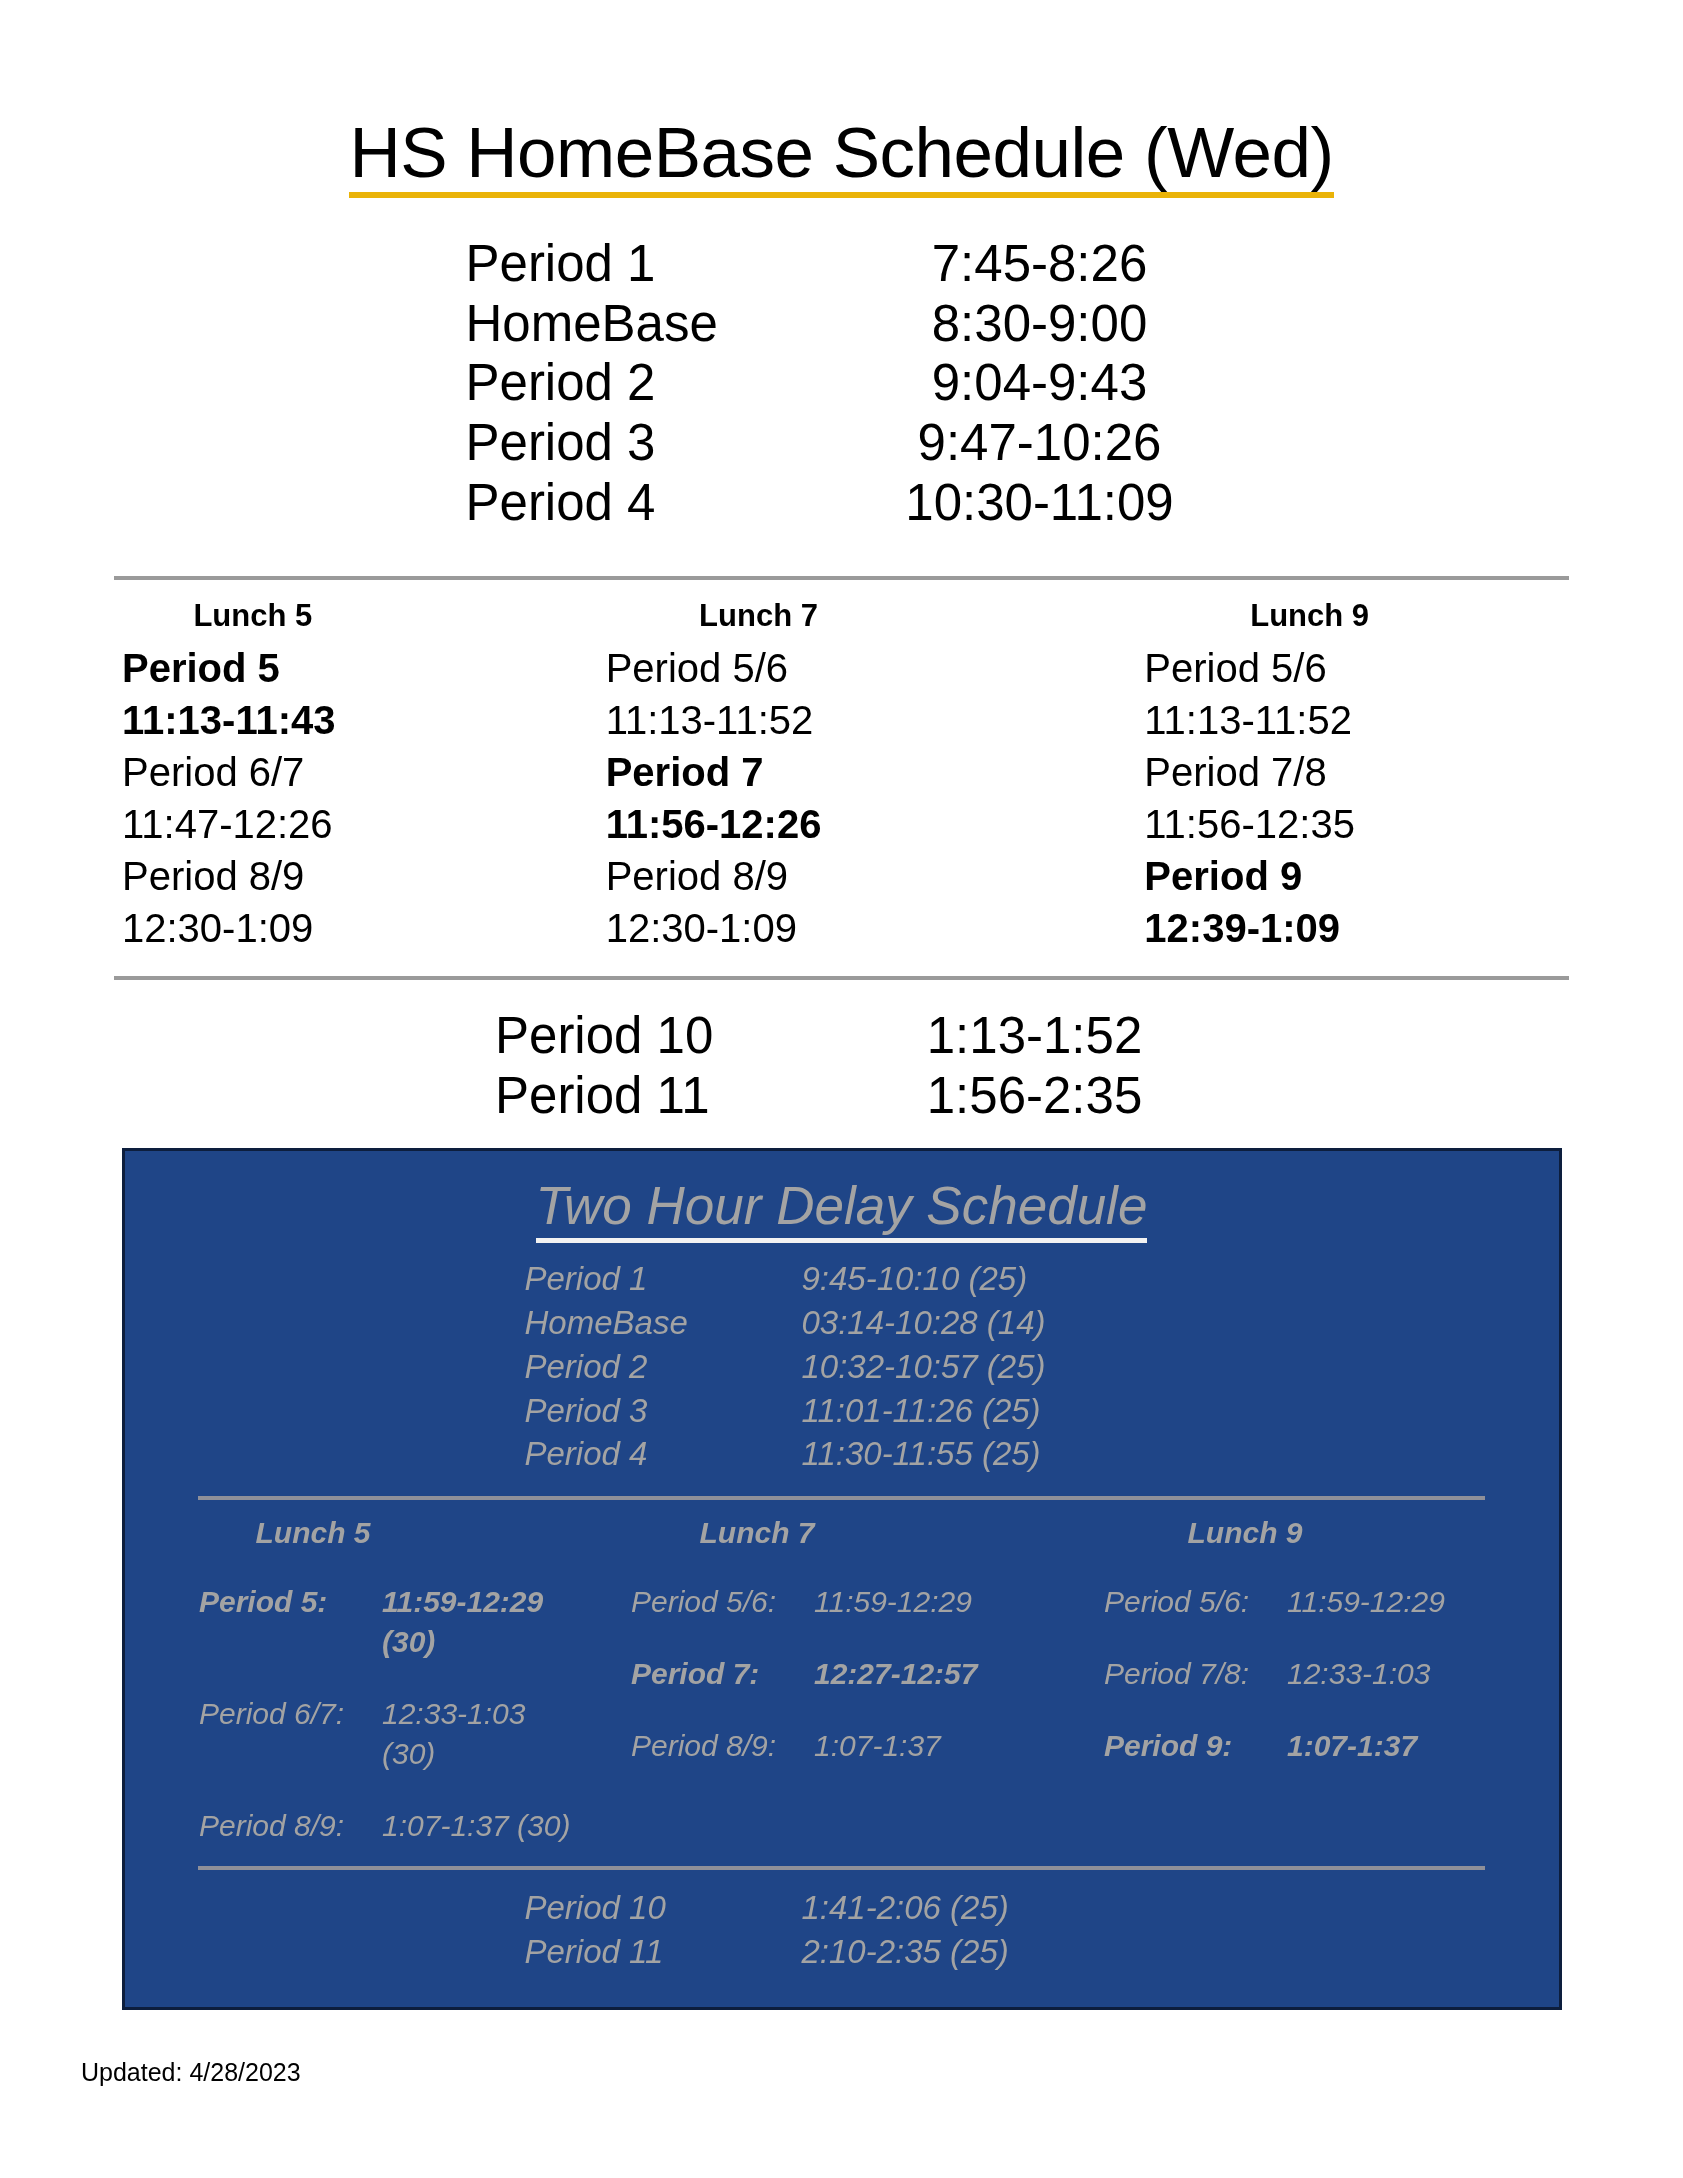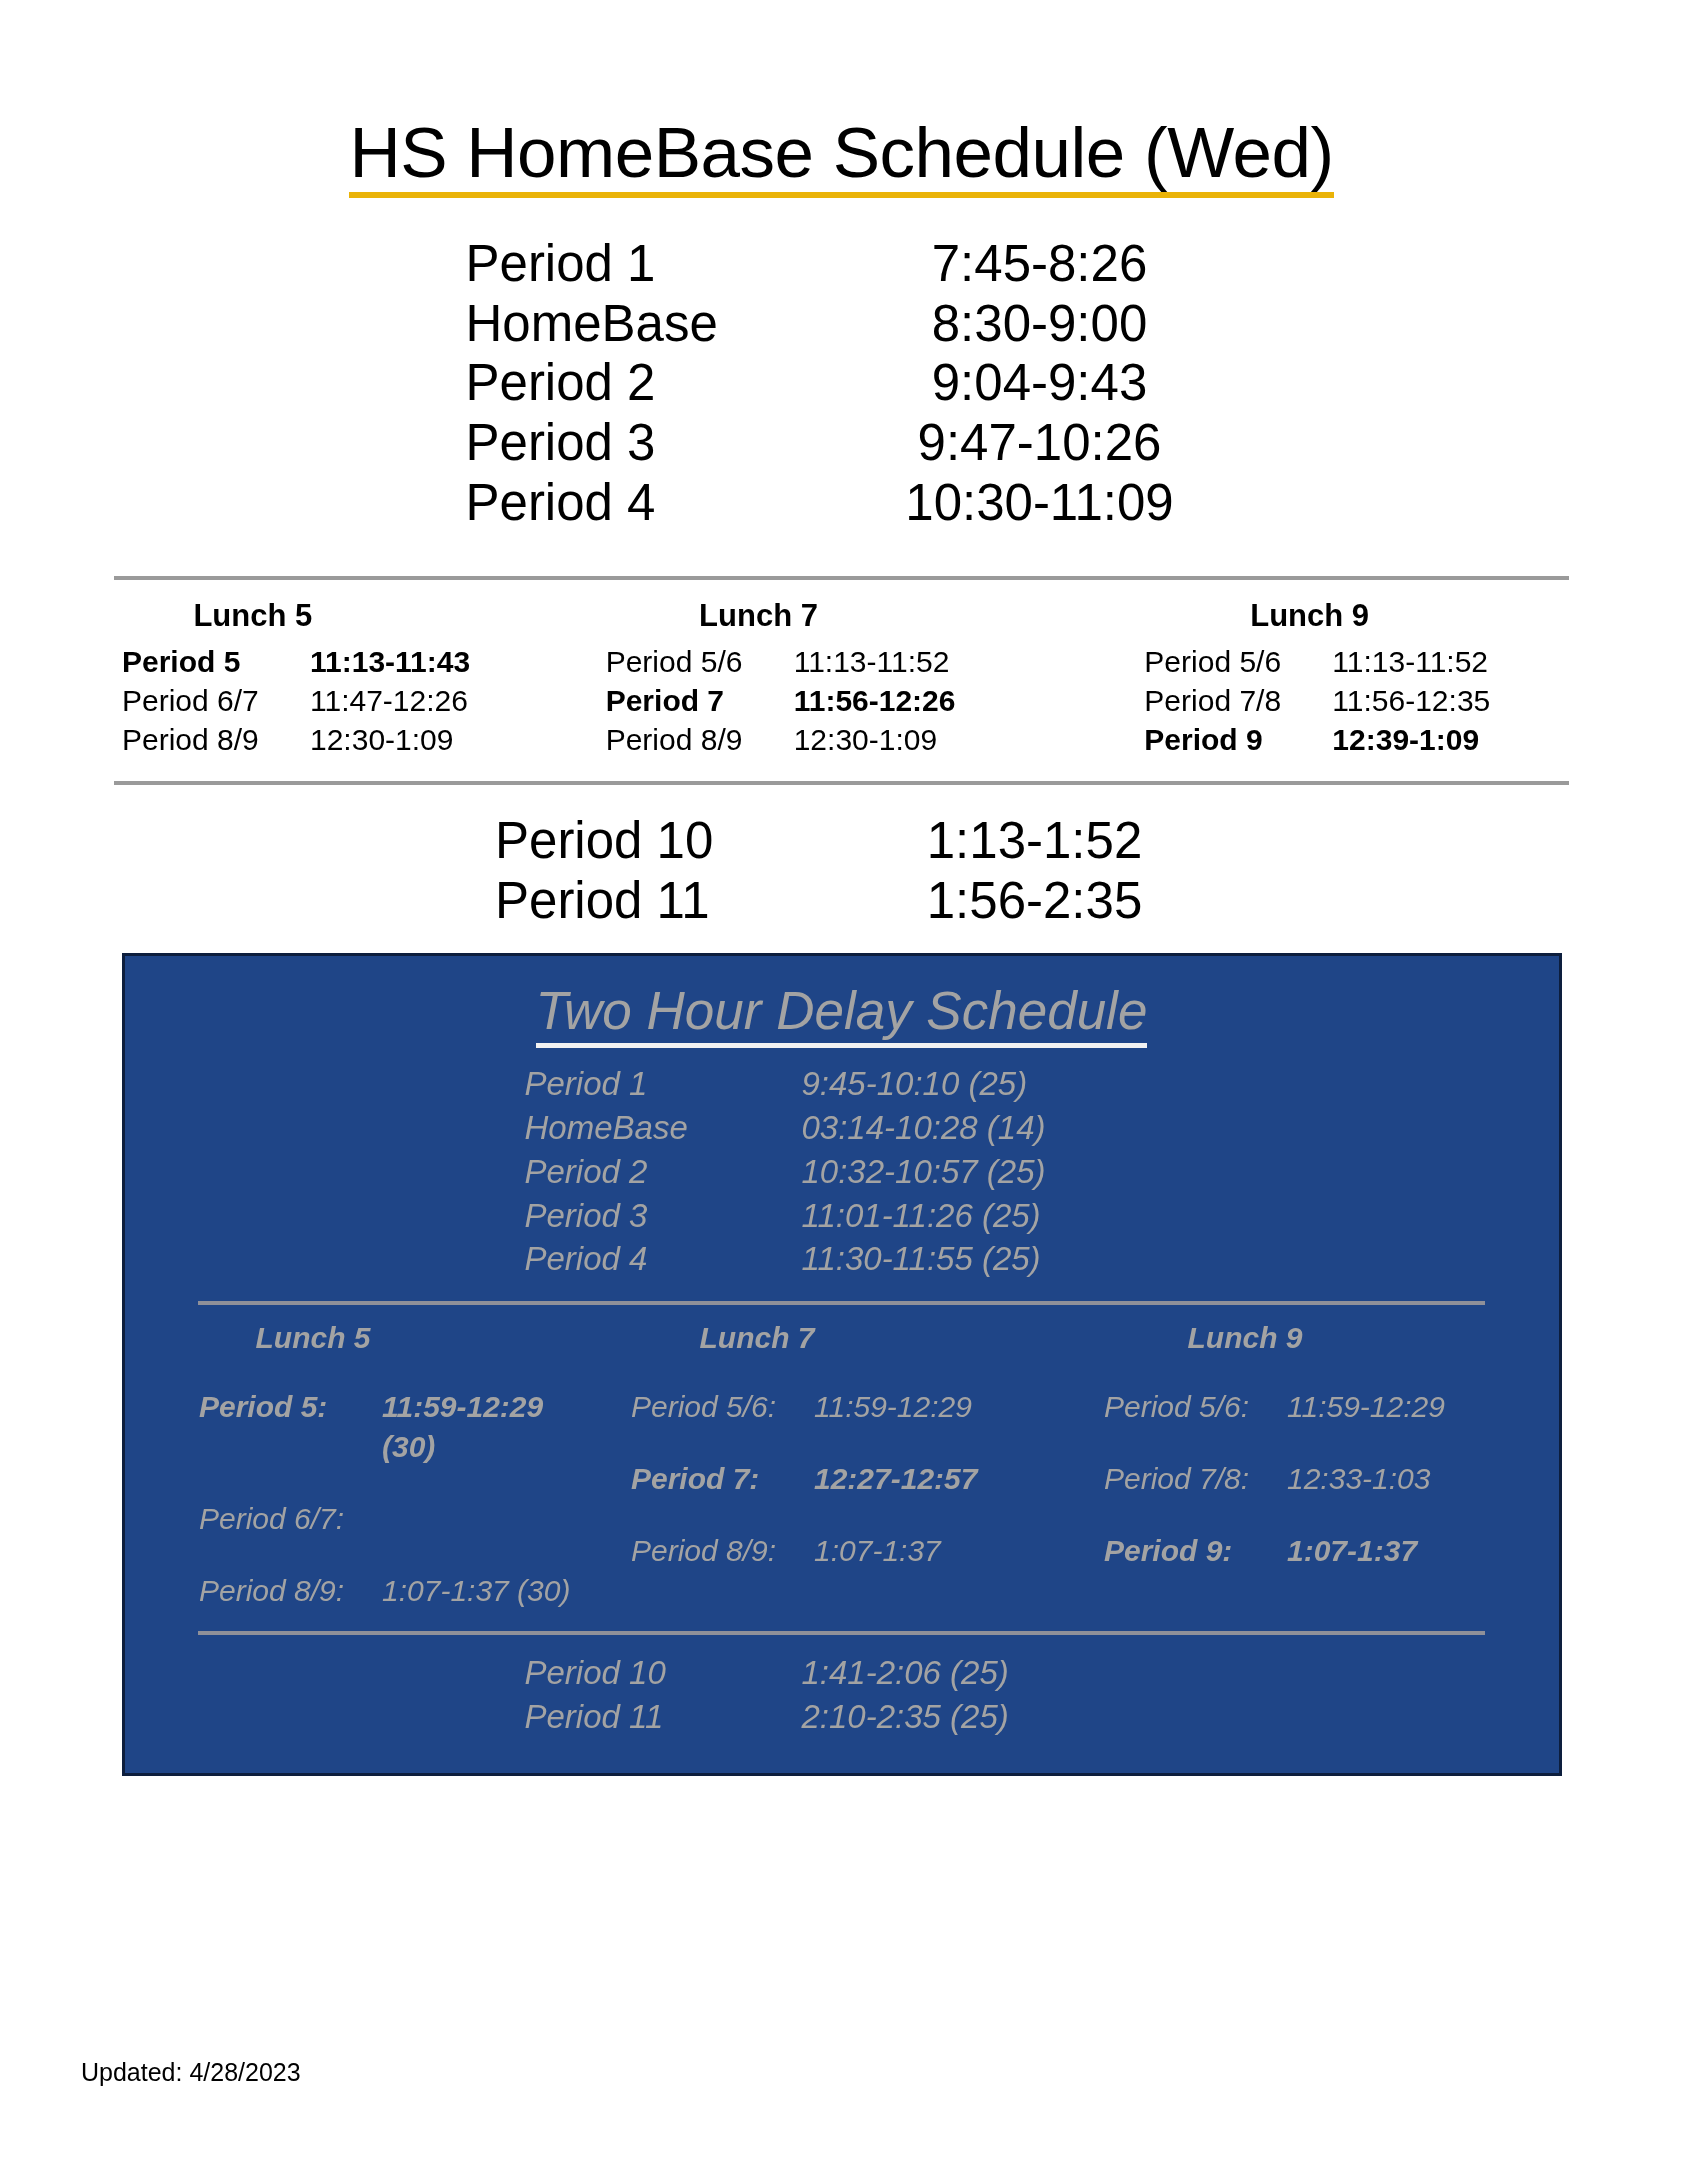--- a/index.html
+++ b/index.html
@@ -66,22 +66,23 @@
   }
   .lunch-col { width: 485px; }
   .lunch-col .lunch-title {
     text-align: center;
     font-weight: bold;
     font-size: 31px;
     margin-bottom: 8px;
   }
   .lunch-col .lrow {
     display: flex;
-    font-size: 30px;
+    font-size: 40px;
     line-height: 1.30;
+    flex-direction: column;
   }
   .lunch-col .lrow .lbl { width: 188px; }
   .lunch-col .lrow .tm  { flex: 1; }
   .lunch-col.c1 { padding-left: 8px; }
   .lunch-col.c1 .lunch-title { padding-right: 163px; }
   .lunch-col.c2 { padding-left: 59px; }
   .lunch-col.c2 .lunch-title { padding-right: 119px; }
   .lunch-col.c3 { padding-left: 114px; }
   .lunch-col.c3 .lunch-title { padding-right: 94px; }
   .b { font-weight: bold; }
@@ -318,20 +319,21 @@
   <div class="delay-lunch-wrap">
 
     <div class="delay-lunch-col c1">
       <div class="lunch-title">Lunch 5</div>
       <div class="lrow">
         <div class="lbl b">Period 5:</div>
         <div class="tm b">11:59-12:29 (30)</div>
       </div>
       <div class="lrow">
         <div class="lbl">Period 6/7:</div>
+        <div class="tm">12:33-1:03 (30)</div>
       </div>
       <div class="lrow">
         <div class="lbl">Period 8/9:</div>
         <div class="tm">1:07-1:37 (30)</div>
       </div>
     </div>
 
     <div class="delay-lunch-col c2">
       <div class="lunch-title">Lunch 7</div>
       <div class="lrow">

